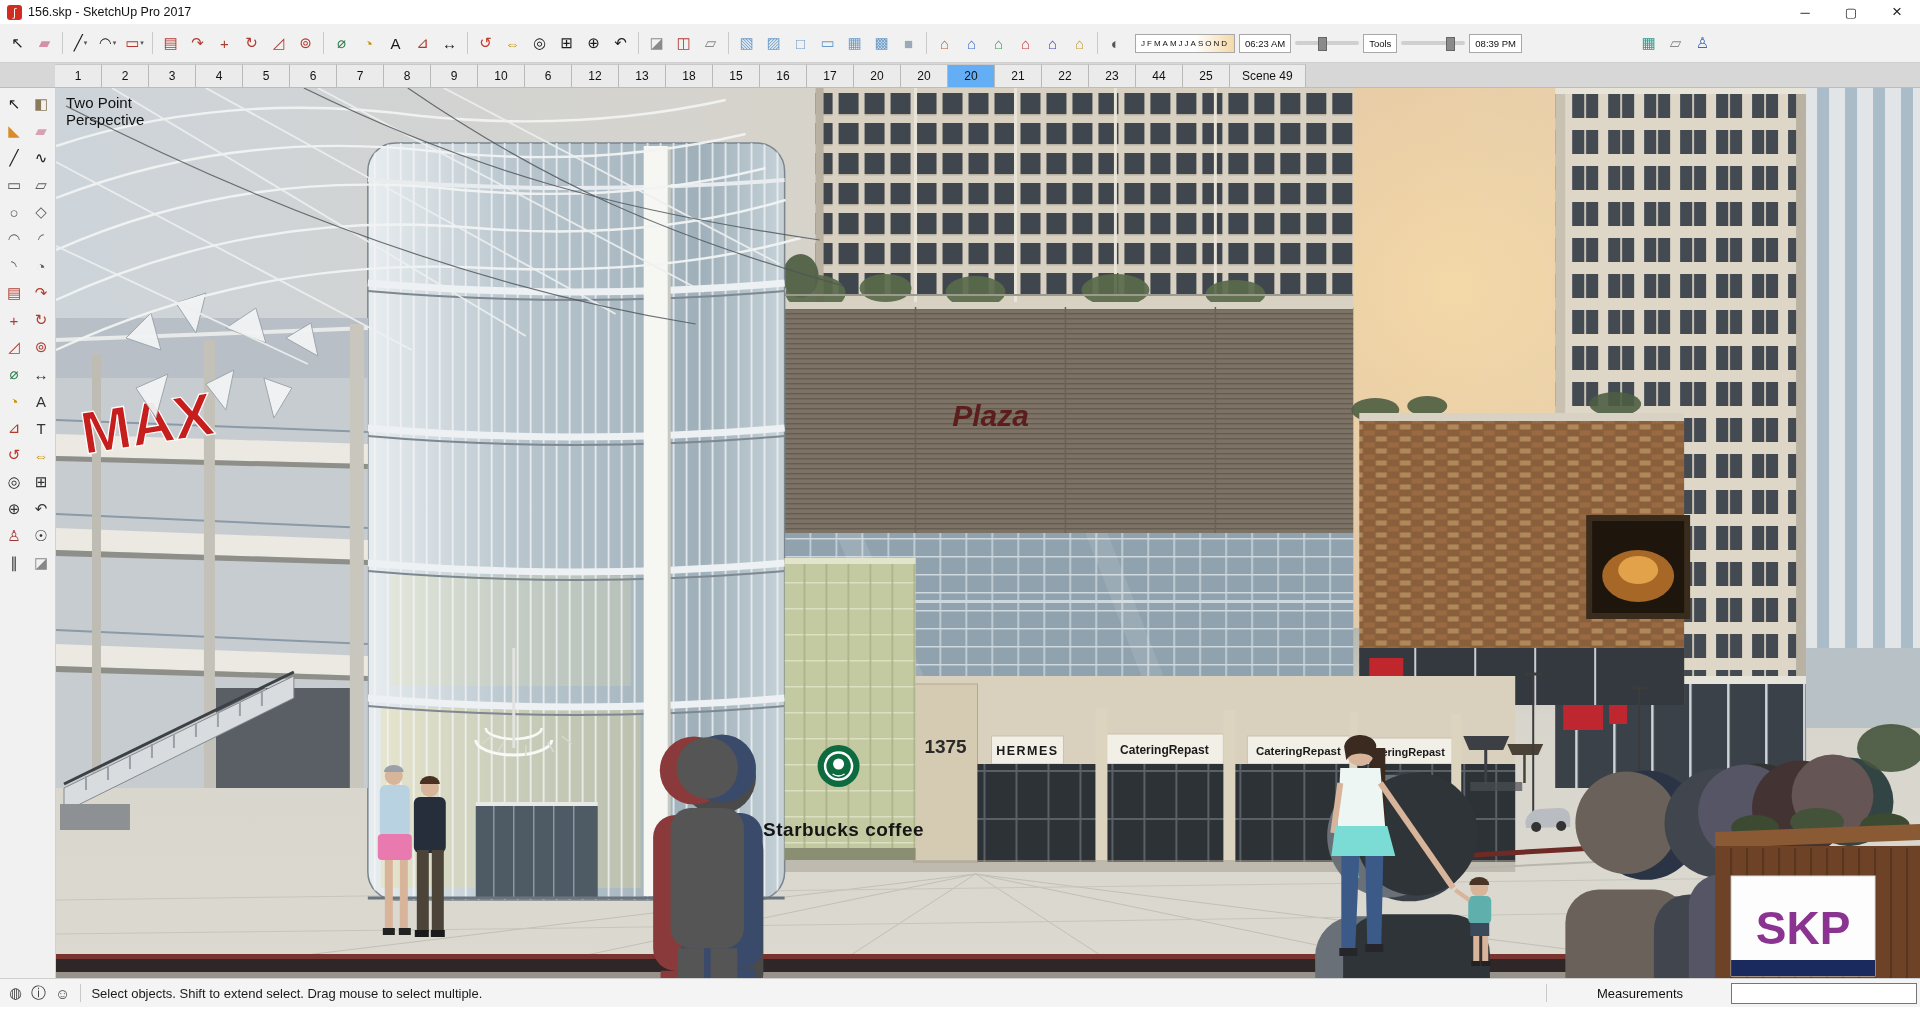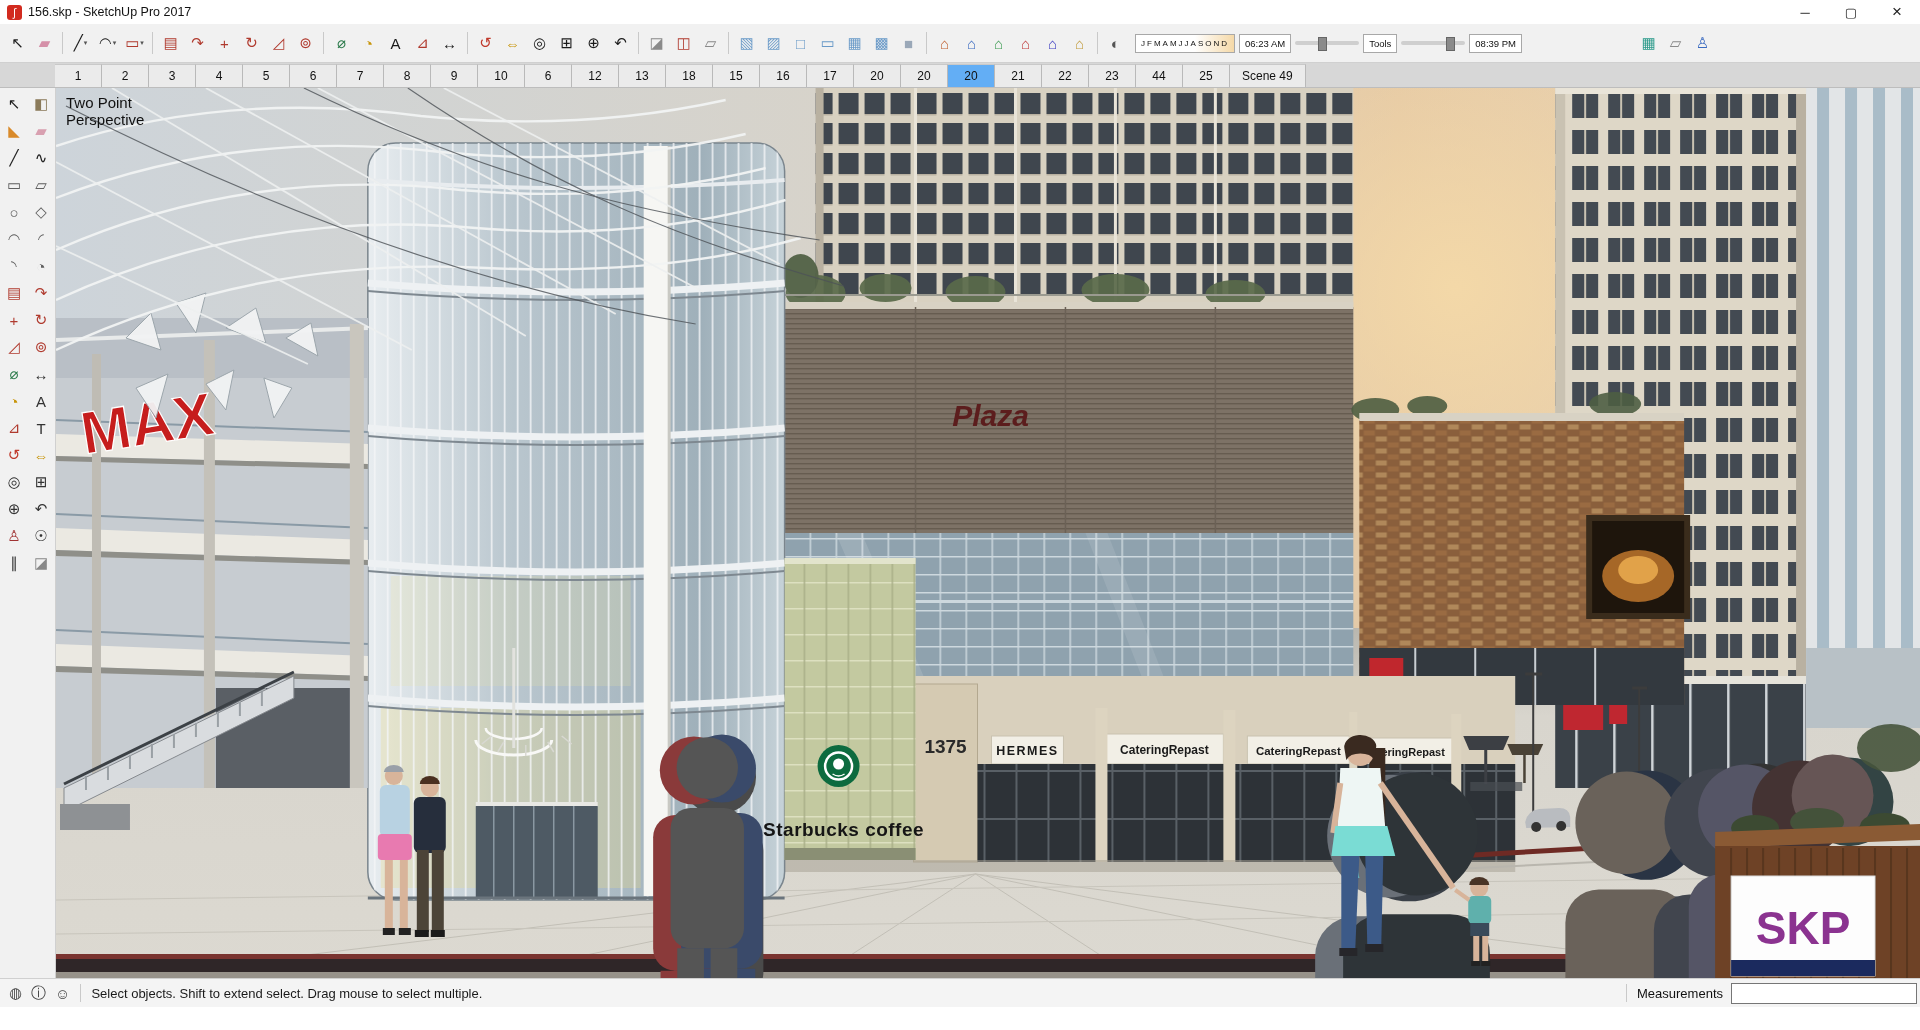--- a/index.html
+++ b/index.html
@@ -42,21 +42,21 @@
   .lt-btn{display:flex;align-items:center;justify-content:center;font-size:15px;border-radius:3px;}
   .viewport{position:relative;flex:1;overflow:hidden;background:#d8d5cd;}
   .viewport svg{position:absolute;inset:0;width:100%;height:100%;display:block;}
   svg text{font-family:"Liberation Sans",sans-serif;}
   .vp-label{position:absolute;left:10px;top:6px;width:104px;font-size:15px;line-height:1.15;color:#111;}
   
   .statusbar{height:28px;background:#f4f4f4;border-top:1px solid #d0d0d0;display:flex;align-items:center;}
   .st-icon{font-size:15px;color:#444;margin-left:9px;}
   .st-div{width:1px;height:18px;background:#c9c9c9;margin:0 10px;}
   .st-hint{font-size:13px;color:#1a1a1a;}
-  .st-right{margin-left:auto;display:flex;align-items:center;}
+  .st-right{margin-left:auto;display:flex;align-items:center;gap:40px;}
   .st-mlabel{font-size:13px;margin-right:8px;}
   .st-input{width:176px;height:19px;border:1px solid #767676;background:#fff;font-size:12px;
             font-family:"Liberation Sans",sans-serif;margin-right:3px;padding:0 4px;}
 </style>
 </head>
 <body>
 
 <div class="app">
 
   <div class="titlebar">

